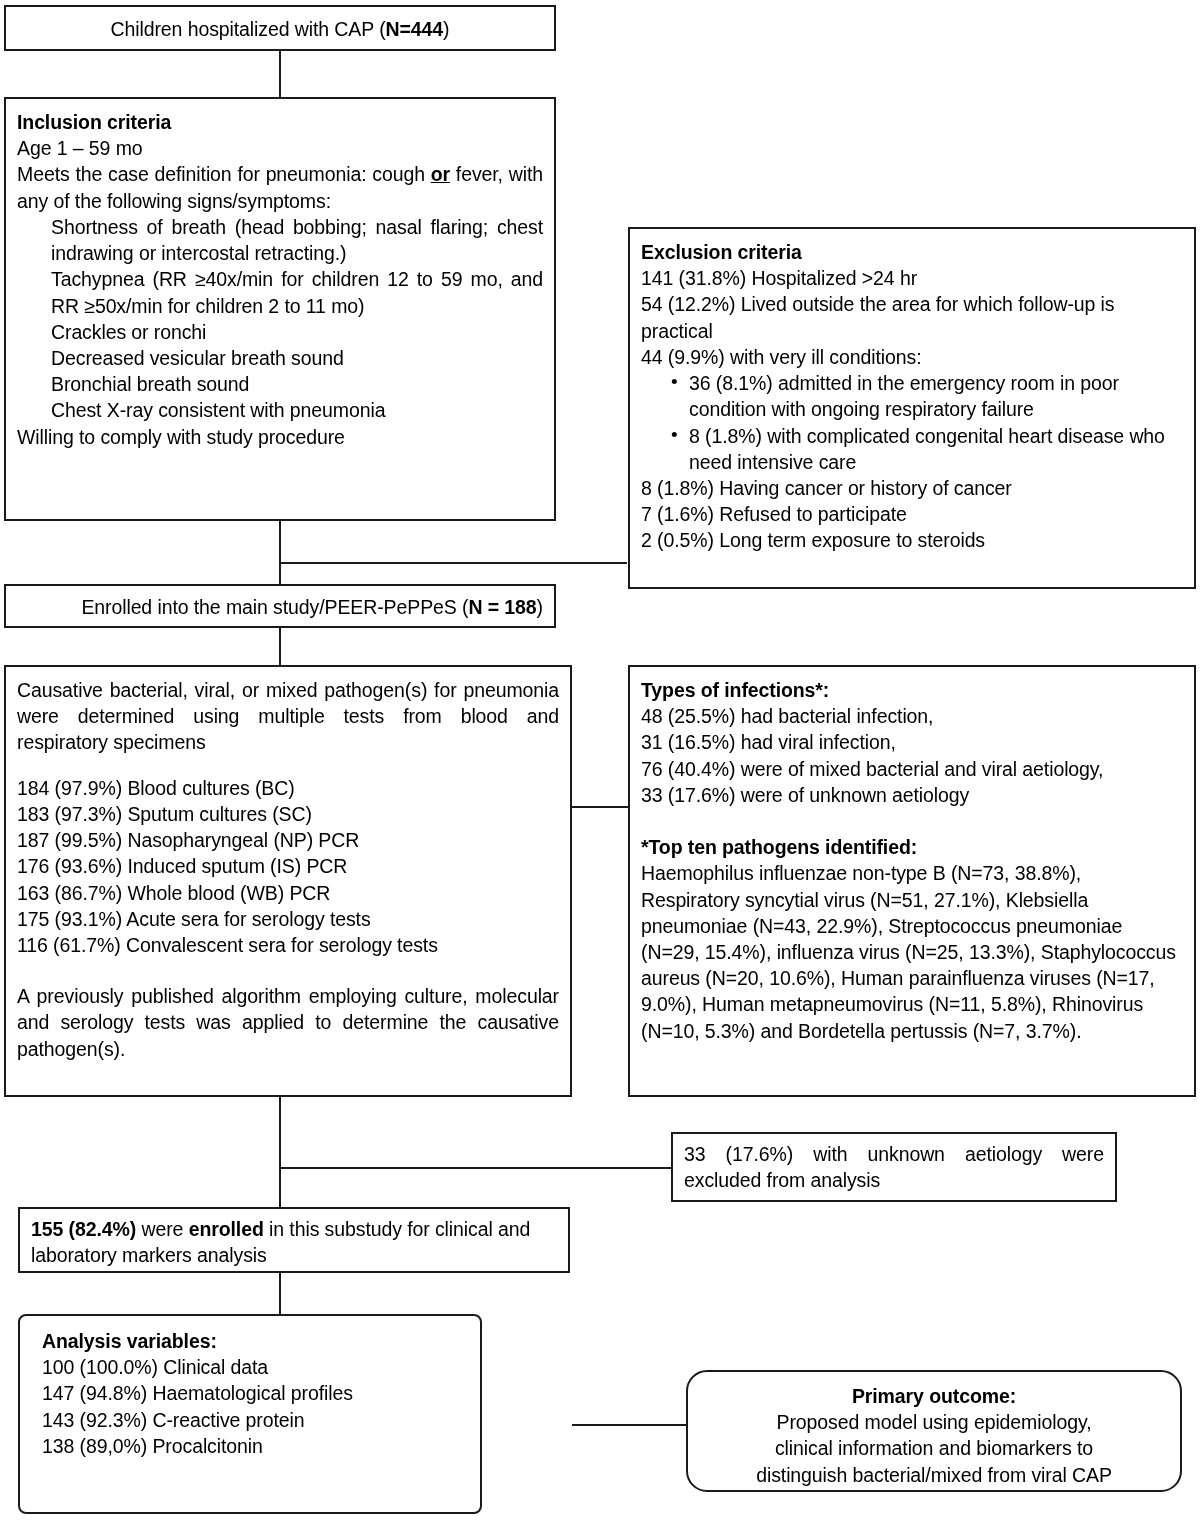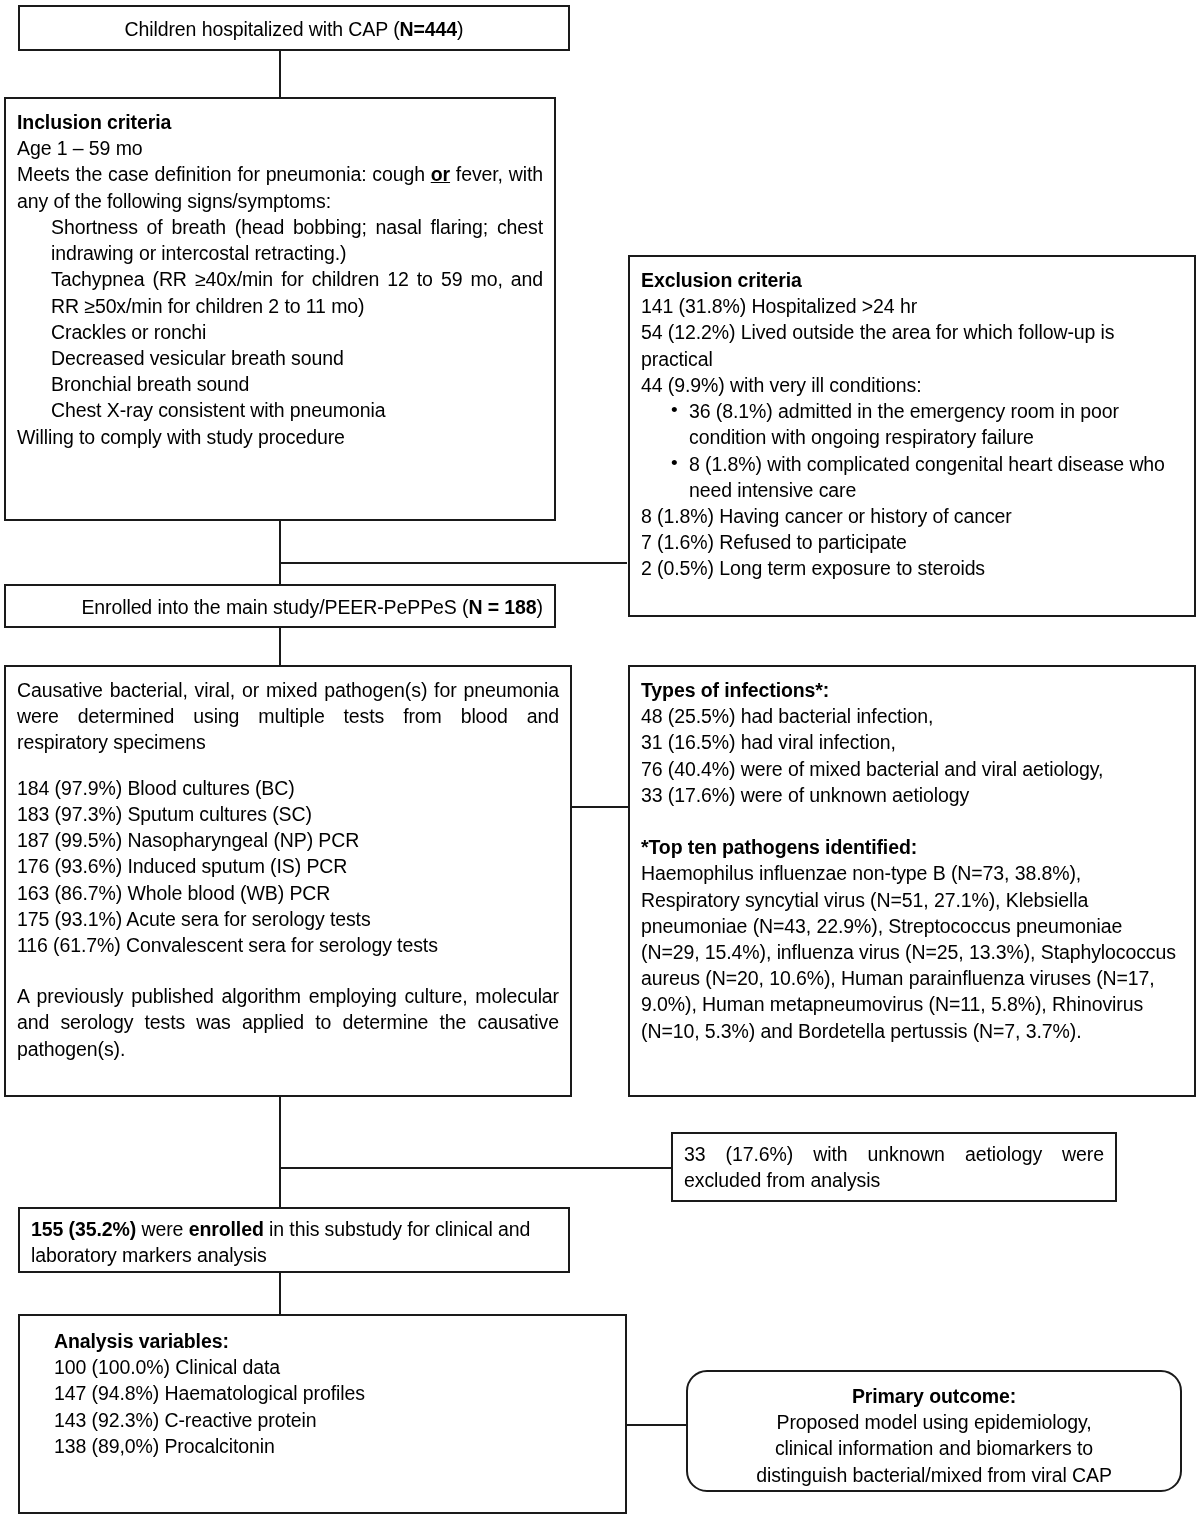--- a/index.html
+++ b/index.html
@@ -77,40 +77,40 @@
   <div class="line hline" style="left:572px; top:806px; width:56px;"></div>
 
   <div class="line vline" style="left:279px; top:1096px; height:112px;"></div>
 
   <div class="line hline" style="left:279px; top:1167px; width:392px;"></div>
 
   <div class="line vline" style="left:279px; top:1271px; height:44px;"></div>
 
   <div class="line hline" style="left:572px; top:1424px; width:114px;"></div>
 
-  <div class="box pad" style="left:18px; top:5px; width:552px; height:46px;">
+  <div class="box pad" style="left:4px; top:5px; width:552px; height:46px;">
     <div class="t ctr" style="line-height:1.55;"><span>Children hospitalized with CAP (</span><span class="b">N=444</span><span>)</span></div>
   </div>
 
   <div class="box pad" style="left:4px; top:97px; width:552px; height:424px; padding-top:10px;">
     <div class="t b">Inclusion criteria</div>
     <div class="t">Age 1 – 59 mo</div>
     <div class="t just"><span>Meets the case definition for pneumonia: cough </span><span class="u">or</span><span> fever, with any of the following signs/symptoms:</span></div>
     <div class="indent">
       <div class="t just">Shortness of breath (head bobbing; nasal flaring; chest indrawing or intercostal retracting.)</div>
       <div class="t just">Tachypnea (RR ≥40x/min for children 12 to 59 mo, and RR ≥50x/min for children 2 to 11 mo)</div>
       <div class="t">Crackles or ronchi</div>
       <div class="t">Decreased vesicular breath sound</div>
       <div class="t">Bronchial breath sound</div>
       <div class="t">Chest X-ray consistent with pneumonia</div>
     </div>
     <div class="t">Willing to comply with study procedure</div>
   </div>
 
-  <div class="box pad" style="left:628px; top:227px; width:568px; height:362px; padding-top:10px;margin-top:28px;">
+  <div class="box pad" style="left:628px; top:227px; width:568px; height:362px; padding-top:10px;">
     <div class="t b">Exclusion criteria</div>
     <div class="t">141 (31.8%) Hospitalized &gt;24 hr</div>
     <div class="t">54 (12.2%) Lived outside the area for which follow-up is practical</div>
     <div class="t">44 (9.9%) with very ill conditions:</div>
     <ul class="bul">
       <li class="t">36 (8.1%) admitted in the emergency room in poor condition with ongoing respiratory failure</li>
       <li class="t">8 (1.8%) with complicated congenital heart disease who need intensive care</li>
     </ul>
     <div class="t">8 (1.8%) Having cancer or history of cancer</div>
     <div class="t">7 (1.6%) Refused to participate</div>
@@ -148,24 +148,24 @@
     <div class="blank" style="height:26px;"></div>
     <div class="t b">*Top ten pathogens identified:</div>
     <div class="t" id="pathogens-text"><span class="i">Haemophilus influenzae</span><span> non-type B (N=73, 38.8%),</span> <span>Respiratory syncytial virus</span><span> (N=51, 27.1%),</span> <span class="i">Klebsiella pneumoniae</span><span> (N=43, 22.9%),</span> <span class="i">Streptococcus pneumoniae</span><span> (N=29, 15.4%),</span> <span>influenza virus</span><span> (N=25, 13.3%),</span> <span class="i">Staphylococcus aureus</span><span> (N=20, 10.6%),</span> <span>Human parainfluenza viruses</span><span> (N=17, 9.0%),</span> <span>Human metapneumovirus</span><span> (N=11, 5.8%),</span> <span>Rhinovirus</span><span> (N=10, 5.3%)</span> and <span class="i">Bordetella pertussis</span><span> (N=7, 3.7%).</span></div>
   </div>
 
   <div class="box pad" style="left:671px; top:1132px; width:446px; height:70px;">
     <div class="t just">33 (17.6%) with unknown aetiology were excluded from analysis</div>
   </div>
 
   <div class="box pad" style="left:18px; top:1207px; width:552px; height:66px;">
-    <div class="t"><span class="b">155 (35.2%)</span><span> were </span><span class="b">enrolled</span><span> in this substudy for clinical and laboratory markers analysis</span></div>
+    <div class="t"><span class="b">155 (82.4%)</span><span> were </span><span class="b">enrolled</span><span> in this substudy for clinical and laboratory markers analysis</span></div>
   </div>
 
-  <div class="box pad" style="left:18px; top:1314px; width:609px; height:200px; padding-top:12px; padding-left:34px;">
+  <div class="box pad" style="left:18px; top:1314px; width:464px; height:200px; padding-top:12px; padding-left:22px;border-radius:8px;">
     <div class="t b">Analysis variables:</div>
     <div>
       <div class="t">100 (100.0%) Clinical data</div>
       <div class="t">147 (94.8%) Haematological profiles</div>
       <div class="t">143 (92.3%) C-reactive protein</div>
       <div class="t">138 (89,0%) Procalcitonin</div>
     </div>
   </div>
 
   <div class="box pad" style="left:686px; top:1370px; width:496px; height:122px; padding-top:11px;border-radius:21px;">

